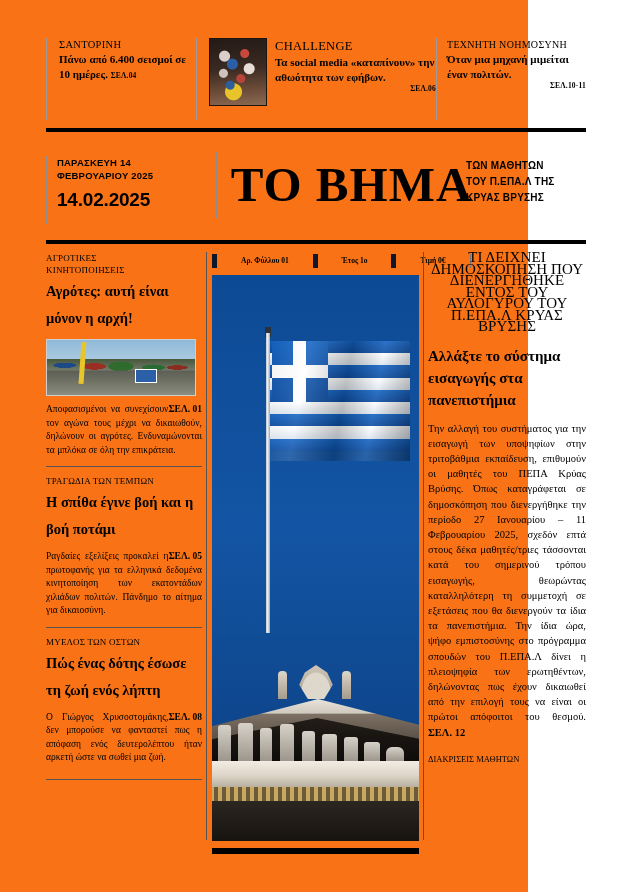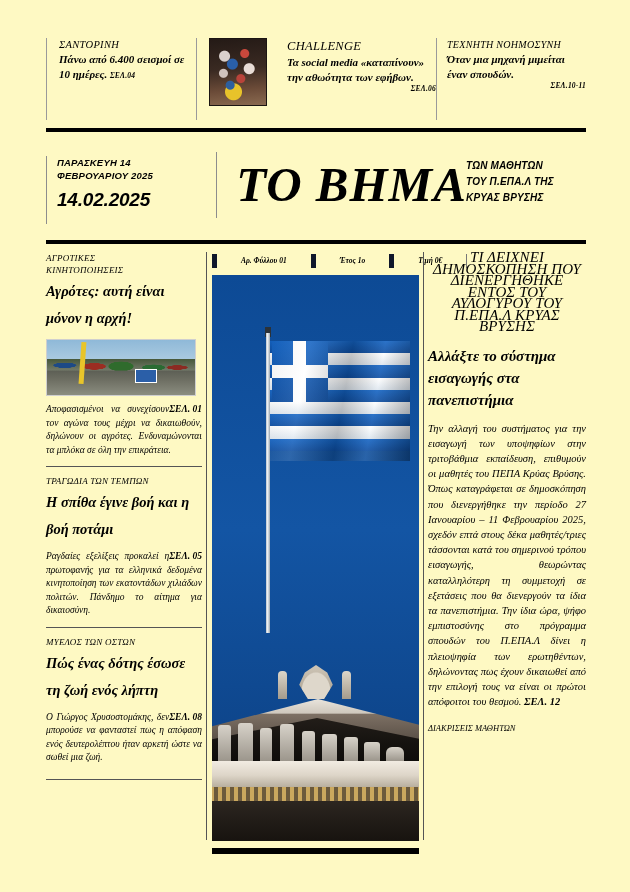--- a/index.html
+++ b/index.html
@@ -3,34 +3,34 @@
 <meta charset="utf-8">
 <style>
   * { box-sizing: border-box; margin: 0; padding: 0; }
   html, body {
     width: 630px; height: 892px;
     background: #ffffff;
     font-family: "Liberation Serif", serif;
     color: #000;
     overflow: hidden;
   }
-  .page { position: relative; width: 630px; height: 892px; background: #fef9c3; font-style: italic; }
+  .page { position: relative; width: 528px; height: 892px; background: #f97316; }
 
   
   .teaser-strip {
     position: absolute; left: 46px; top: 38px; width: 540px; height: 82px;
     display: flex; align-items: flex-start;
   }
   .teaser {
     position: relative; height: 82px; padding-left: 12px;
     border-left: 1px solid #9a9a9a;
     display: flex; flex-direction: column; justify-content: flex-start;
   }
   .teaser.t1 { width: 150px; }
-  .teaser.t2 { width: 240px; display: flex; flex-direction: row; align-items: flex-start; gap: 20px; }
+  .teaser.t2 { width: 240px; display: flex; flex-direction: row; align-items: flex-start; gap: 8px; }
   .teaser.t3 { width: 150px; padding-left: 10px; }
   .teaser-kicker {
     font-family: "Liberation Serif", serif;
     font-size: 10.5px; letter-spacing: .3px; line-height: 13px;
     margin-bottom: 1px; white-space: nowrap;
   }
   .teaser-body {
     font-family: "Liberation Serif", serif;
     font-weight: bold; font-size: 11px; line-height: 14.5px;
   }
@@ -260,21 +260,21 @@
         <div class="teaser-body">
           <span>Τα social media «καταπίνουν» την αθωότητα των εφήβων.</span>
         </div>
         <div class="teaser-page">ΣΕΛ.06</div>
       </div>
     </div>
 
     <div class="teaser t3">
       <div class="teaser-kicker" style="font-size:10px;">ΤΕΧΝΗΤΗ ΝΟΗΜΟΣΥΝΗ</div>
       <div class="teaser-body">
-        <span>Όταν μια μηχανή μιμείται έναν σπουδών.</span>
+        <span>Όταν μια μηχανή μιμείται έναν πολιτών.</span>
       </div>
       <div class="teaser-page">ΣΕΛ.10-11</div>
     </div>
 
   </div>
 
   <div class="rule-heavy" style="top:128px;height:4px;"></div>
 
   <div class="masthead">
     <div class="date-block">

